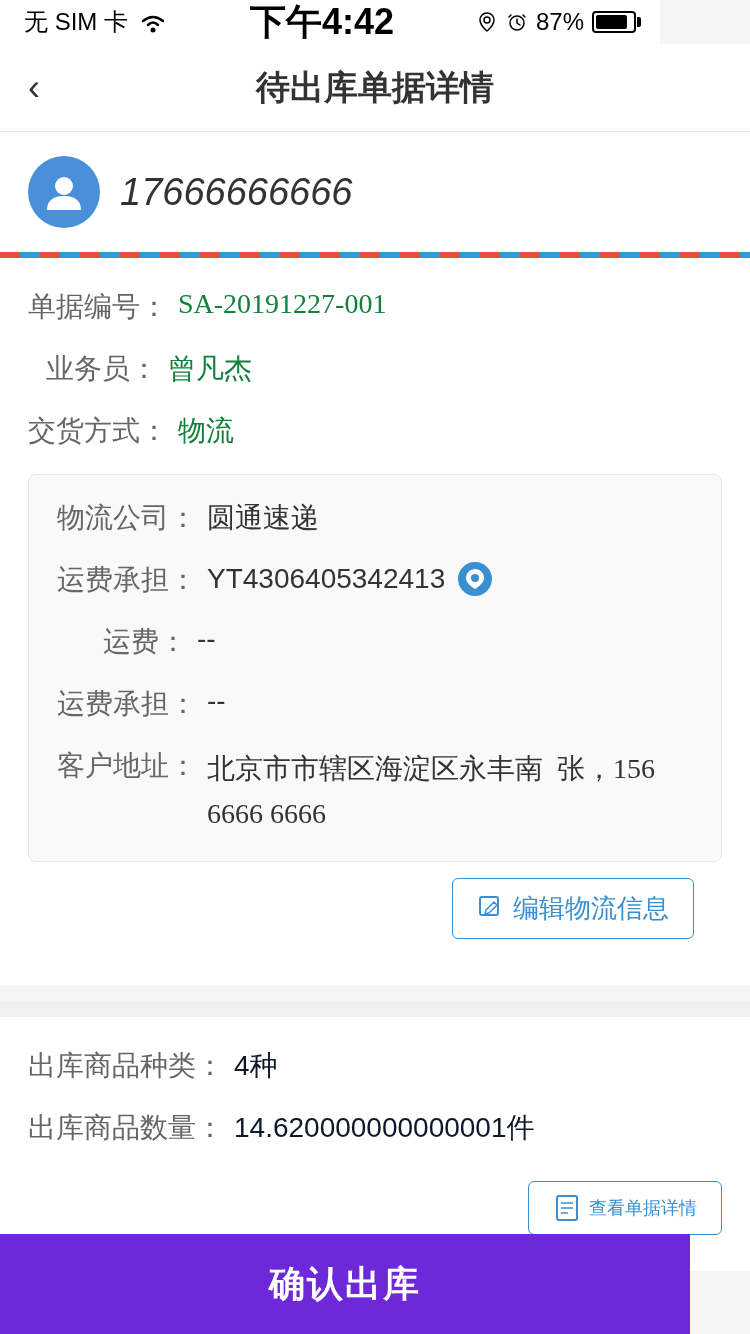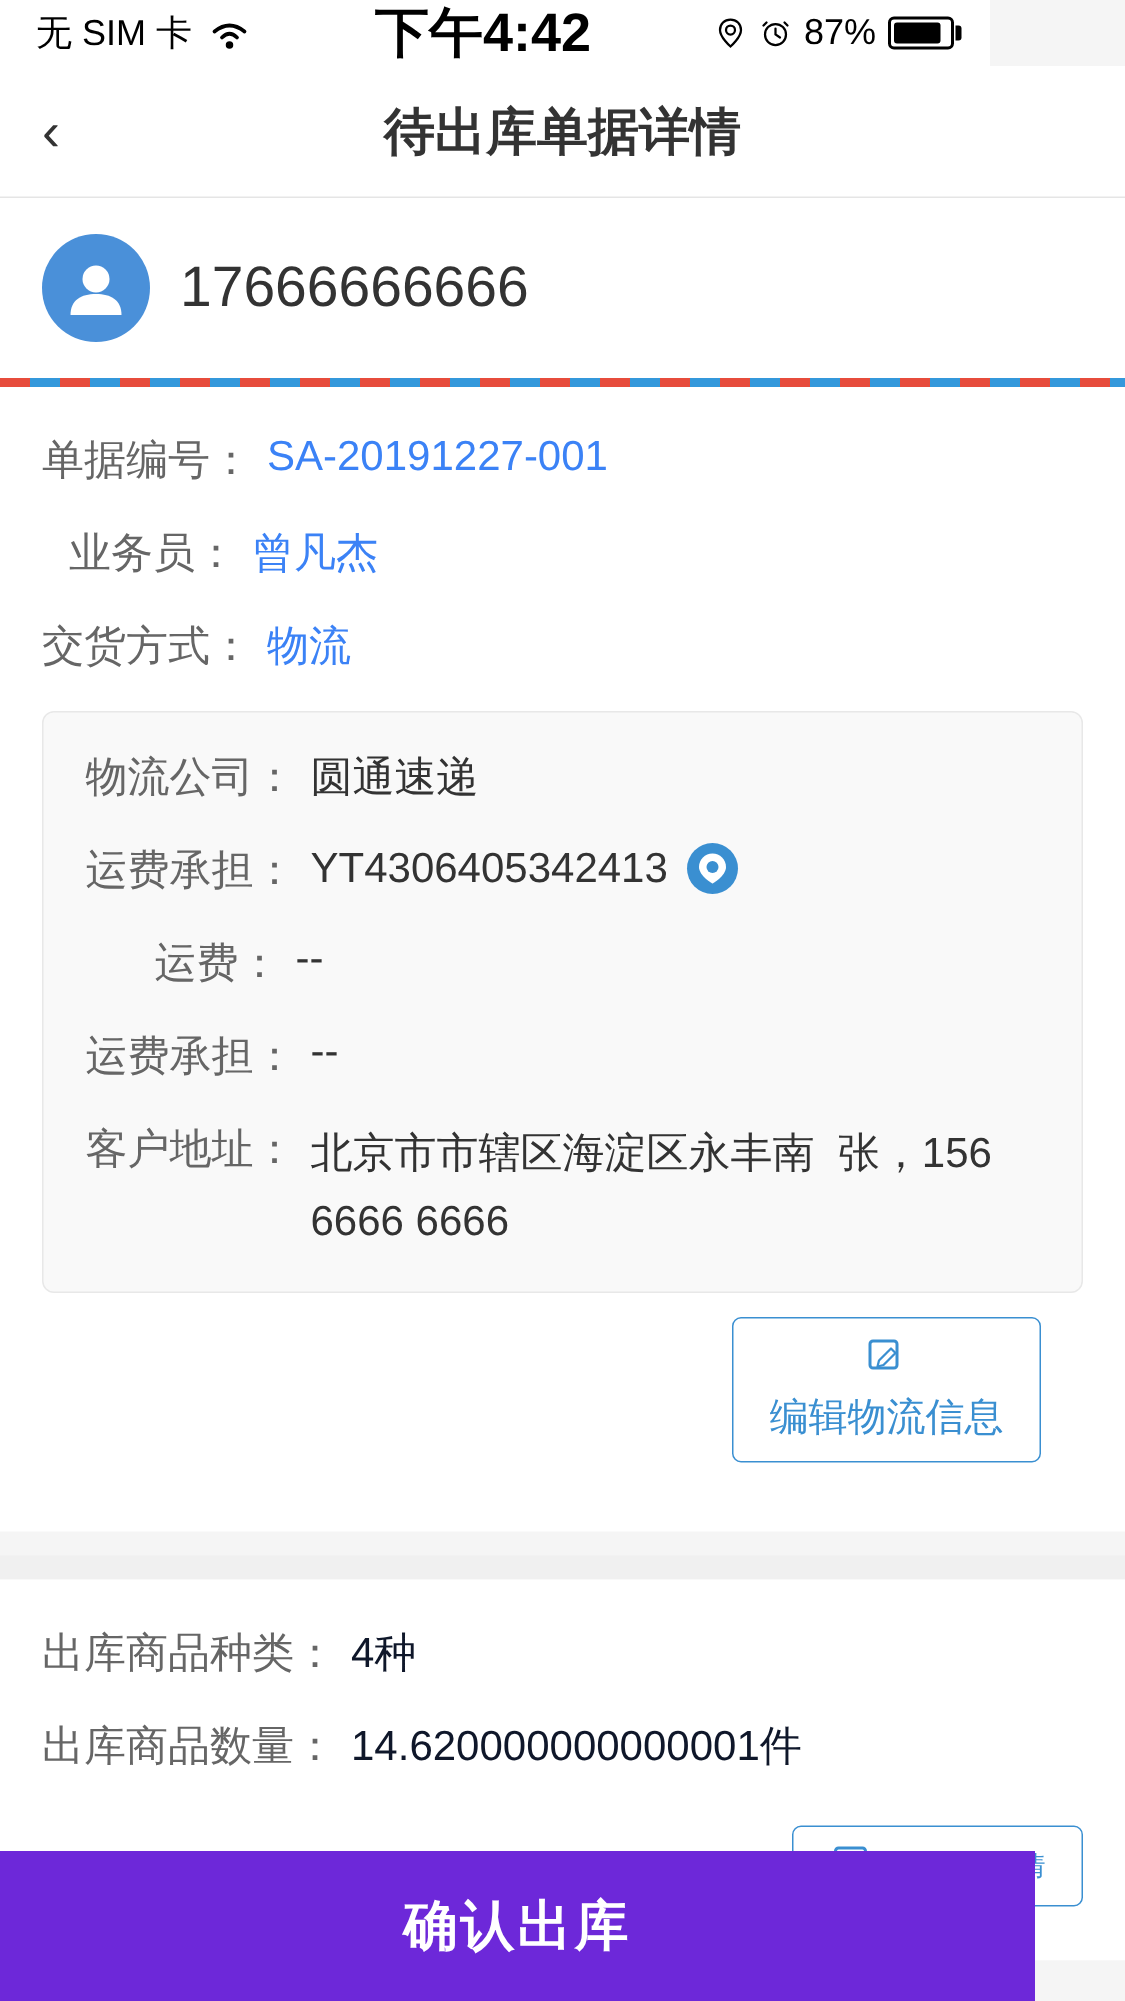--- a/index.html
+++ b/index.html
@@ -92,20 +92,21 @@
       border-radius: 50%;
       background: #4a90d9;
       display: flex;
       align-items: center;
       justify-content: center;
     }
     .user-phone {
       font-size: 38px;
       font-weight: 500;
       color: #333;
+      font-style: italic;
     }
 
     
     .dashed-divider {
       width: 100%;
       height: 6px;
       background: repeating-linear-gradient(
         90deg,
         #e74c3c 0px, #e74c3c 20px,
         #3498db 20px, #3498db 40px
@@ -126,22 +127,23 @@
     }
     .info-row:last-child { margin-bottom: 0; }
     .info-label {
       color: #666;
       min-width: 130px;
       text-align: right;
       margin-right: 10px;
       flex-shrink: 0;
     }
     .info-value {
-      color: #3b82f6;
+      color: #15803d;
       flex: 1;
+      font-family: Liberation Serif, serif;
     }
 
     
     .logistics-card {
       background: #f9f9f9;
       border: 1px solid #e8e8e8;
       border-radius: 8px;
       padding: 24px 28px;
       margin: 0 0 16px 0;
     }
@@ -179,21 +181,20 @@
       color: #3a8fd1;
       background: #fff;
       border-radius: 6px;
       padding: 12px 24px;
       font-size: 26px;
       display: flex;
       align-items: center;
       gap: 8px;
       cursor: pointer;
       margin-right: 28px;
-      flex-direction: column;
     }
 
     
     .section-separator {
       width: 100%;
       height: 16px;
       background: #f0f0f0;
     }
 
     
@@ -340,21 +341,21 @@
       <div class="logistics-row">
         <span class="logistics-label">运费：</span>
         <span class="logistics-value">--</span>
       </div>
       <div class="logistics-row">
         <span class="logistics-label">运费承担：</span>
         <span class="logistics-value">--</span>
       </div>
       <div class="logistics-row">
         <span class="logistics-label">客户地址：</span>
-        <span class="logistics-value" style="white-space: pre-wrap; line-height: 1.6;">北京市市辖区海淀区永丰南  张，156 6666 6666</span>
+        <span class="logistics-value" style="white-space: pre-wrap; line-height: 1.6; font-family: Liberation Serif, serif;">北京市市辖区海淀区永丰南  张，156 6666 6666</span>
       </div>
     </div>
 
     <div class="edit-btn-row" style="background:transparent; margin-top:16px;">
       <button class="edit-btn">
         <svg width="28" height="28" viewBox="0 0 28 28">
           <rect x="3" y="3" width="18" height="18" rx="2" stroke="#3a8fd1" stroke-width="2" fill="none"></rect>
           <path d="M17 8 L20 11 L12 19 L8 20 L9 16 Z" stroke="#3a8fd1" stroke-width="1.5" fill="none" stroke-linejoin="round"></path>
         </svg>
         <span>编辑物流信息</span>

